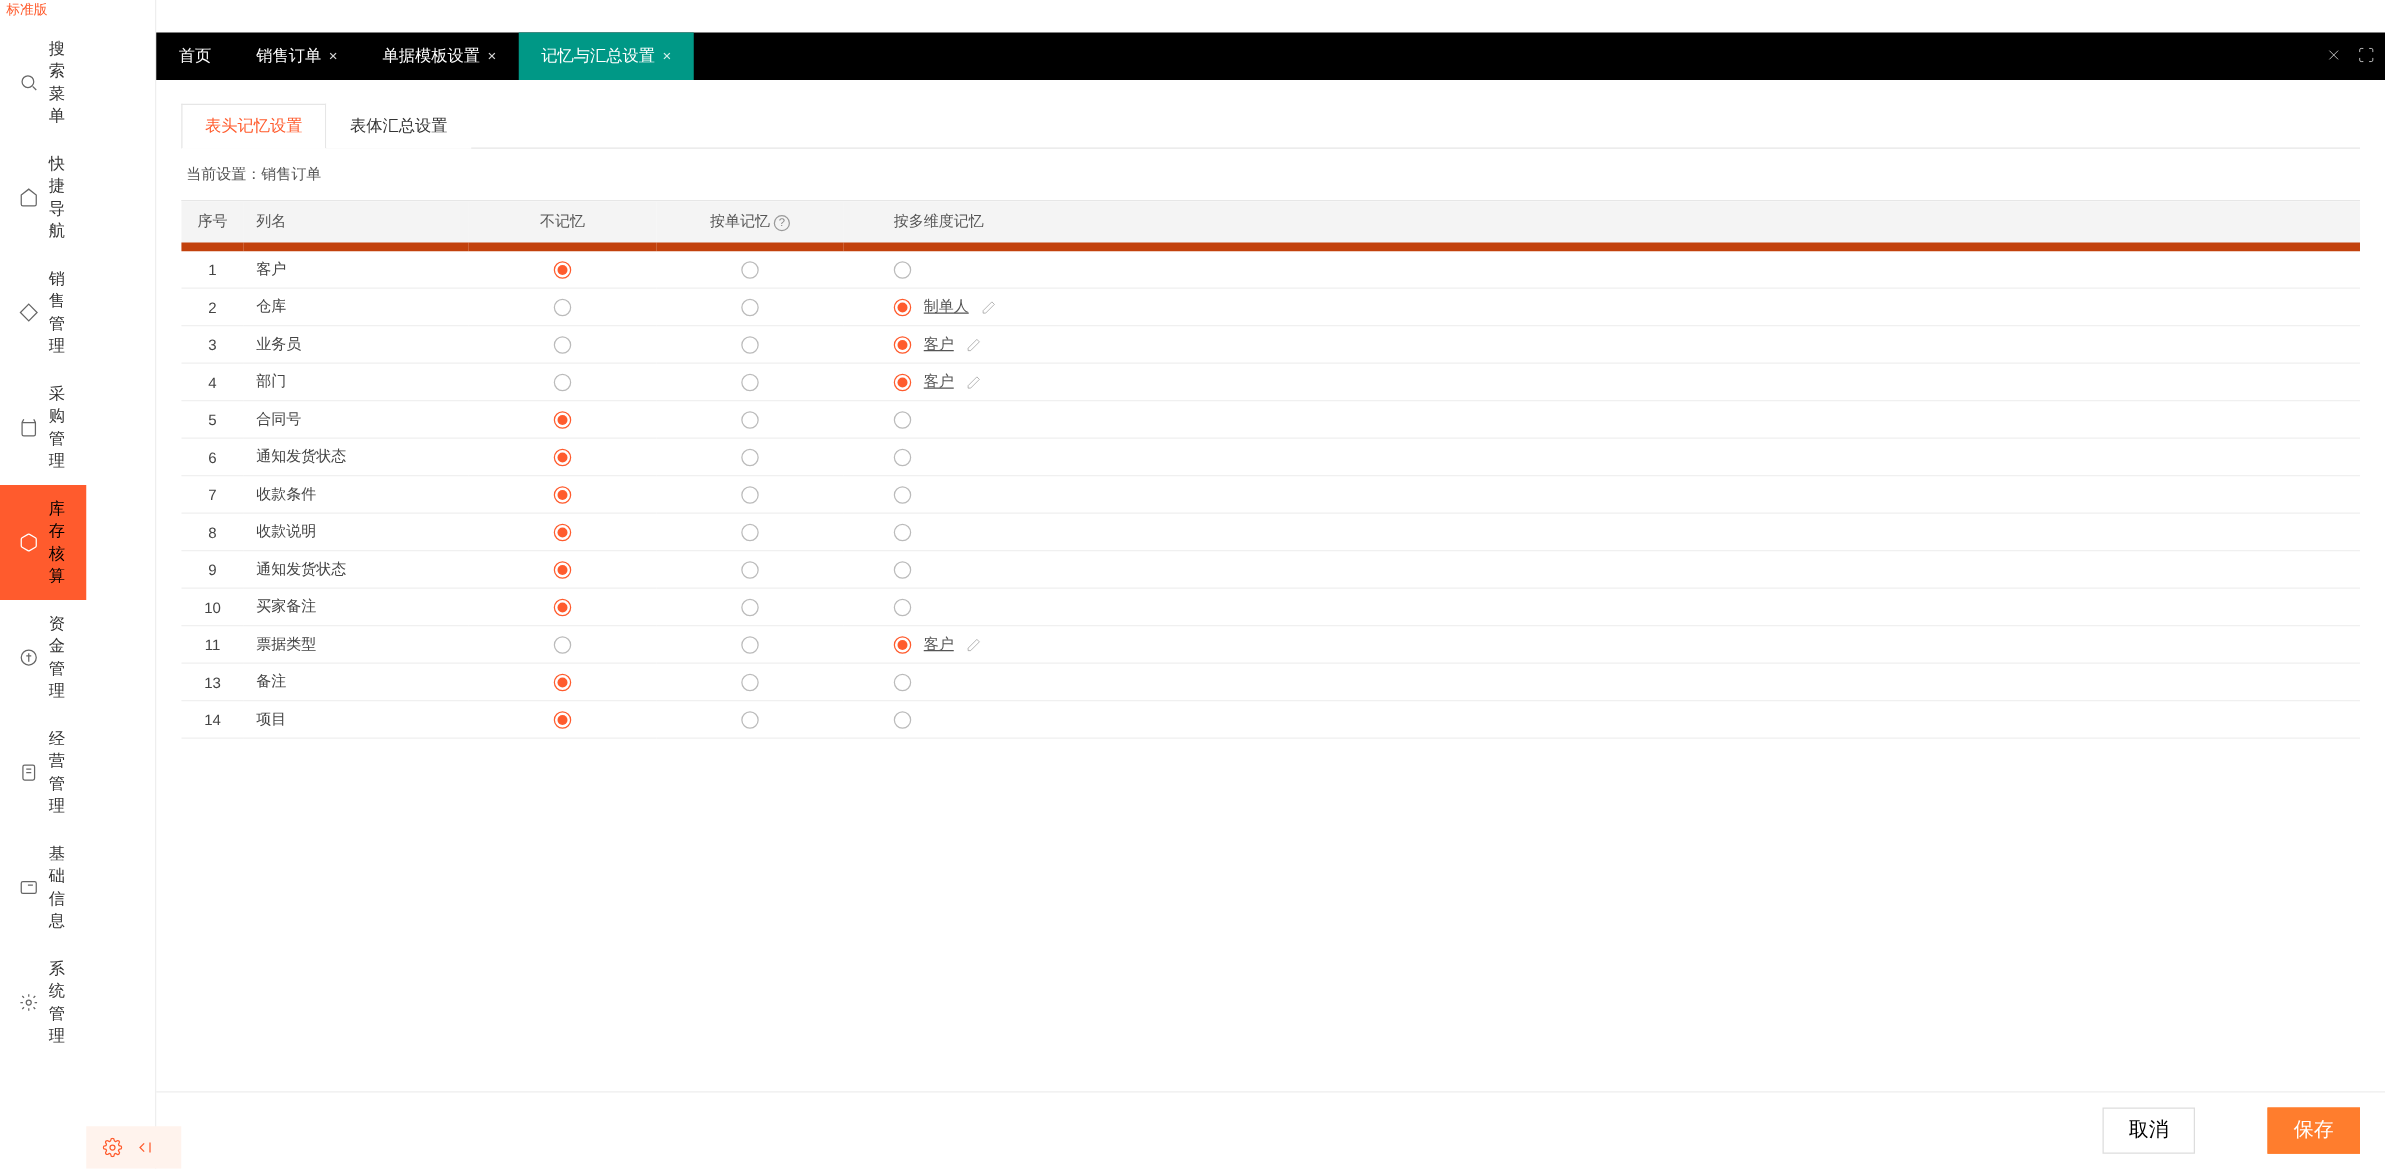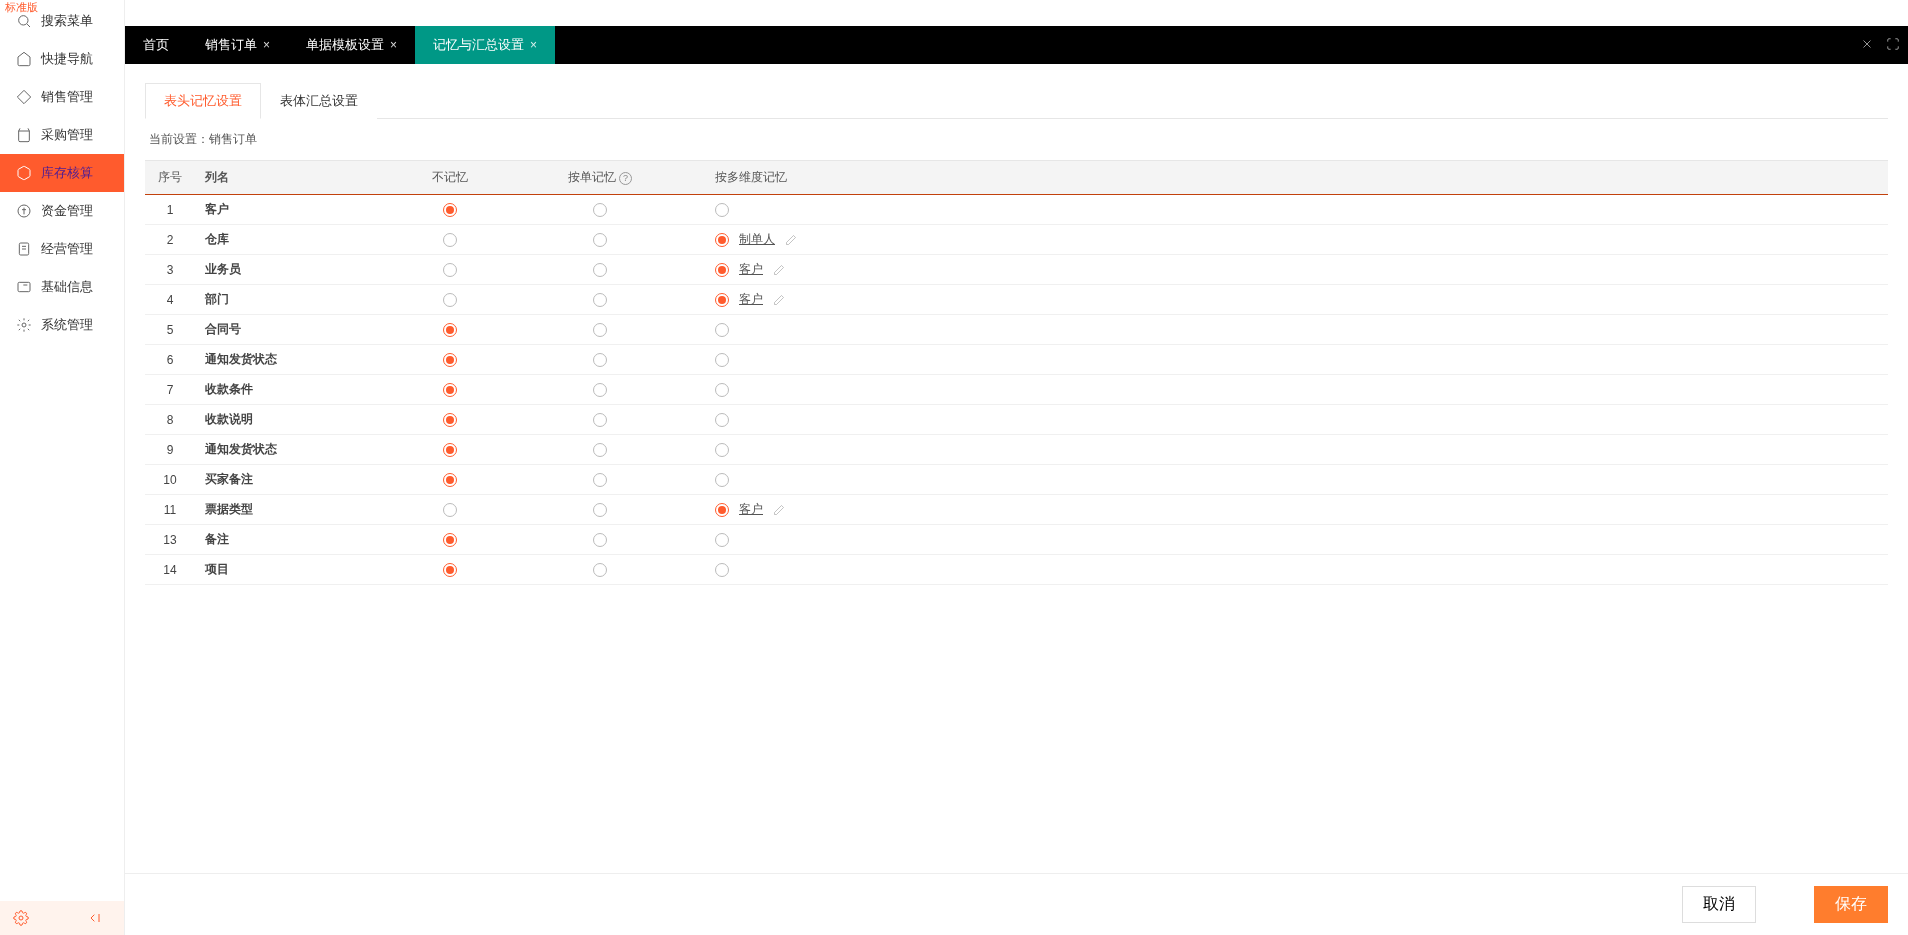--- a/index.html
+++ b/index.html
@@ -1,45 +1,45 @@
 <!DOCTYPE html>
 <html><head>
 <meta charset="utf-8">
 <style>
   * { box-sizing: border-box; margin: 0; padding: 0; }
   body { font-family: "Microsoft YaHei", Arial, sans-serif; font-size: 12px; color: #333; background: #fff; overflow: hidden; }
   .app { display: flex; height: 935px; width: 1908px; }
   .version-tag { position: absolute; top: 0; left: 5px; color: #ff5b2d; font-size: 11px; }
-  .sidebar { width: 125px; background: #fff; border-right: 1px solid #eee; display: flex; flex-direction: column; padding-top: 2px; }
+  .sidebar { width: 125px; background: #fff; border-right: 1px solid #eee; display: flex; flex-direction: row; padding-top: 20px; }
   .side-item { display: flex; align-items: center; padding: 10px 15px; cursor: pointer; font-size: 13px; color: #333; }
-  .side-item.active { background: #ff5b2d; color: #4c1d95; align-items: flex-end; }
+  .side-item.active { background: #ff5b2d; color: #000000; }
   .side-icon { width: 18px; height: 18px; margin-right: 8px; display: inline-flex; align-items: center; justify-content: center; }
   .side-icon svg { stroke: #666; fill: none; stroke-width: 1.5; }
   .side-item.active .side-icon svg { stroke: #fff; }
   .sidebar-footer { margin-top: auto; display: flex; justify-content: space-between; padding: 8px 12px; background: #fff3ed; }
   .sidebar-footer svg { stroke: #ff5b2d; fill: none; }
   .main { flex: 1; display: flex; flex-direction: column; }
   .tabs-bar { height: 38px; background: #000000; display: flex; align-items: stretch; color: #fff; position: relative; margin-top: 26px; }
   .tab { display: flex; align-items: center; padding: 0 18px; font-size: 13px; cursor: pointer; position: relative; }
   .tab.active { background: #009886; }
   .tab-close { margin-left: 6px; font-size: 12px; opacity: 0.85; }
   .tabs-bar-right { margin-left: auto; display: flex; align-items: center; padding-right: 8px; gap: 12px; }
   .tabs-bar-right svg { stroke: #fff; fill: none; }
   .content { flex: 1; padding: 18px 20px 10px 20px; display: flex; flex-direction: column; overflow: hidden; }
   .subtabs { display: flex; border-bottom: 1px solid #e6e6e6; }
   .subtab { padding: 8px 18px; font-size: 13px; border: 1px solid transparent; border-bottom: none; cursor: pointer; position: relative; top: 1px; background: #fff; }
   .subtab.active { color: #ff5b2d; border-color: #e6e6e6; border-bottom: 1px solid #fff; }
   .current-setting { padding: 12px 4px; font-size: 12px; color: #555; }
   .table-wrap { flex: 1; overflow: auto; border-top: 1px solid #e6e6e6; }
   table { width: 100%; border-collapse: collapse; }
-  th { background: #f4f4f4; font-weight: normal; color: #555; padding: 8px 10px; text-align: left; border-bottom: 1px solid #c2410c; font-size: 12px; }
+  th { background: #f4f4f4; font-weight: normal; color: #555; padding: 8px 10px; text-align: left; border-bottom: 7px solid #c2410c; font-size: 12px; }
   th.center, td.center { text-align: center; }
   td { padding: 6px 10px; border-bottom: 1px solid #f0f0f0; font-size: 12px; color: #444; vertical-align: middle; }
   .col-seq { width: 50px; text-align: center; }
-  .col-name { width: 180px; font-weight: bold; }
+  .col-name { width: 180px; }
   .col-opt { width: 150px; text-align: center; }
   .col-multi { text-align: left; padding-left: 40px; }
   th.col-multi { padding-left: 40px; }
   .radio { display: inline-block; width: 14px; height: 14px; border: 1px solid #bbb; border-radius: 50%; position: relative; vertical-align: middle; cursor: pointer; background: #fff; }
   .radio.checked { border-color: #ff5b2d; }
   .radio.checked::after { content: ""; position: absolute; top: 2px; left: 2px; width: 8px; height: 8px; background: #ff5b2d; border-radius: 50%; }
   .multi-cell { display: flex; align-items: center; gap: 10px; }
   .multi-label { text-decoration: underline; color: #555; }
   .edit-icon { width: 12px; height: 12px; display: inline-flex; }
   .edit-icon svg { stroke: #888; fill: none; }

